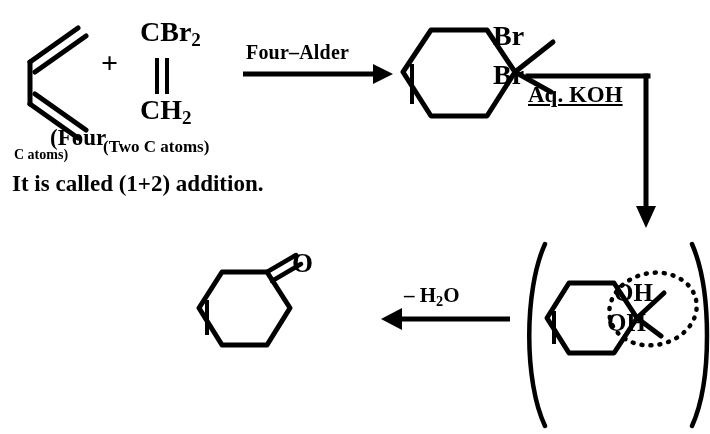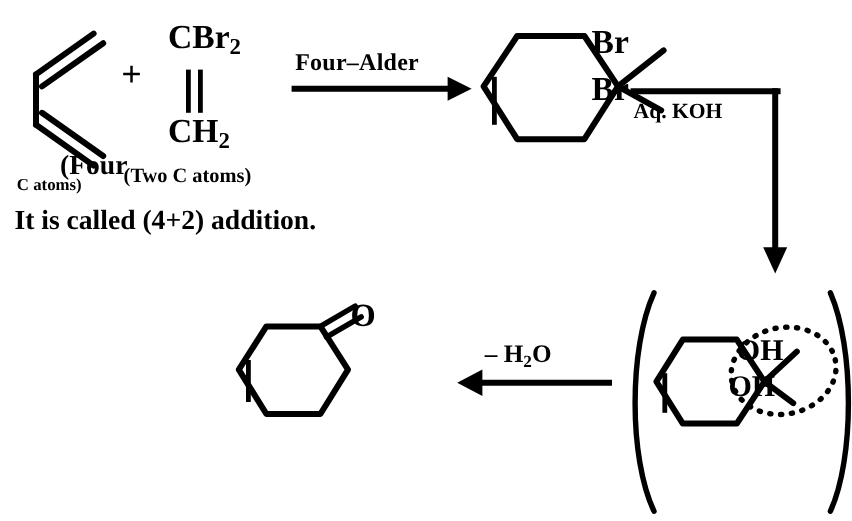--- a/index.html
+++ b/index.html
@@ -20,21 +20,21 @@
     white-space:nowrap;
     line-height:1;
   }
   .sub{font-size:0.68em;vertical-align:-0.28em;}
   #lbl-cbr2{left:140px;top:18px;font-size:28px;}
   #lbl-ch2{left:140px;top:96px;font-size:28px;text-align:right;}
   #lbl-plus{left:101px;top:48px;font-size:30px;}
   #lbl-diels{left:246px;top:42px;font-size:20px;letter-spacing:0.2px;}
   #lbl-br1{left:493px;top:22px;font-size:28px;}
   #lbl-br2{left:493px;top:61px;font-size:28px;}
-  #lbl-koh{left:528px;top:83px;font-size:18px;}
+  #lbl-koh{left:528px;top:83px;font-size:23px;text-decoration:underline;}
   #lbl-four{left:50px;top:126px;font-size:23px;}
   #lbl-four2{left:14px;top:148px;font-size:14px;}
   #lbl-two{left:82px;top:138px;font-size:17px;margin-left:21px;}
   #lbl-sentence{left:12px;top:172px;font-size:23px;}
   #lbl-h2o{left:404px;top:285px;font-size:21px;}
   #lbl-oh1{left:614px;top:280px;font-size:25px;}
   #lbl-oh2{left:607px;top:310px;font-size:25px;}
   #lbl-o{left:292px;top:250px;font-size:27px;}
 </style>
 </head>
@@ -121,20 +121,20 @@
 
 <span class="txt" id="lbl-br1">Br</span>
 <span class="txt" id="lbl-br2">Br</span>
 
 <span class="txt" id="lbl-koh">Aq. KOH</span>
 
 <span class="txt" id="lbl-four">(Four</span>
 <span class="txt" id="lbl-four2">C atoms)</span>
 <span class="txt" id="lbl-two">(Two C atoms)</span>
 
-<span class="txt" id="lbl-sentence">It is called (4+2) addition.</span>
+<span class="txt" id="lbl-sentence">It is called (1+2) addition.</span>
 
 <span class="txt" id="lbl-h2o"><span>– H</span><span class="sub">2</span><span>O</span></span>
 
 <span class="txt" id="lbl-oh1">OH</span>
 <span class="txt" id="lbl-oh2">OH</span>
 
 <span class="txt" id="lbl-o">O</span>
 
 </body></html>

